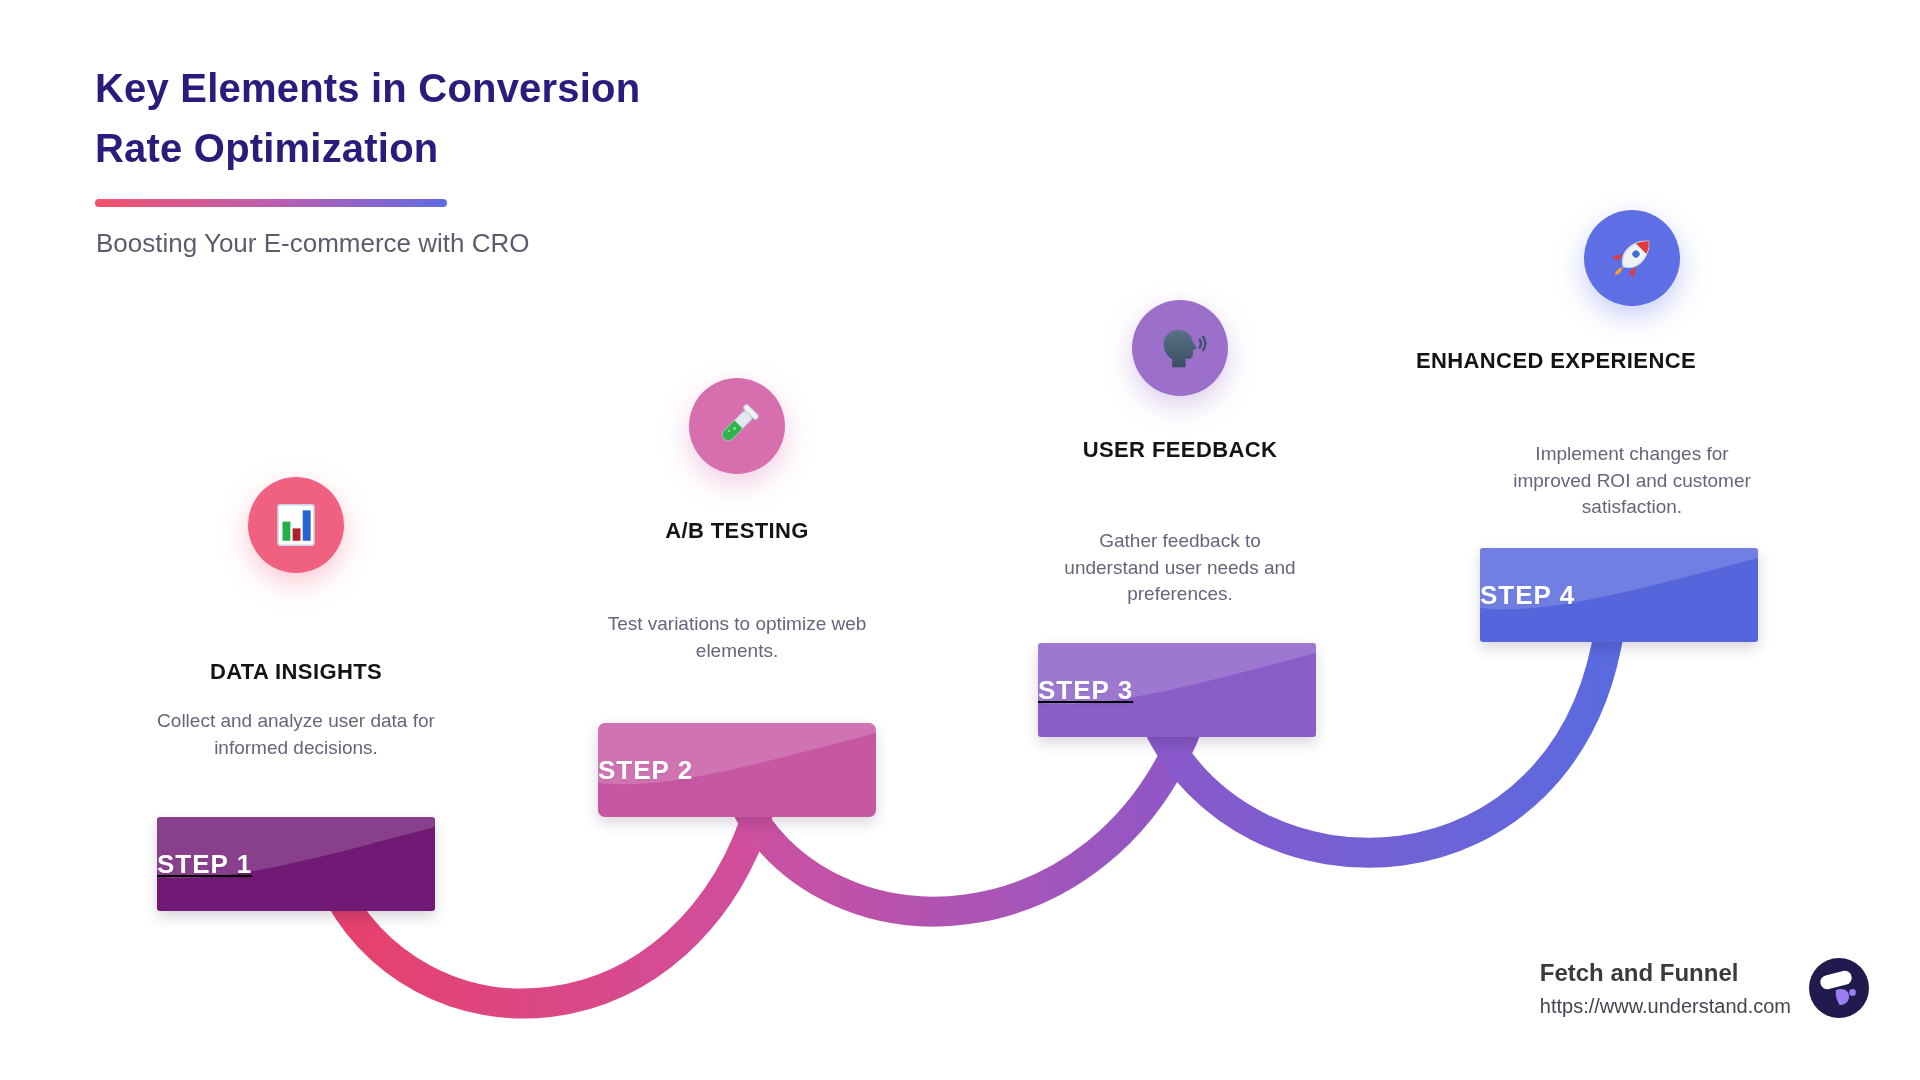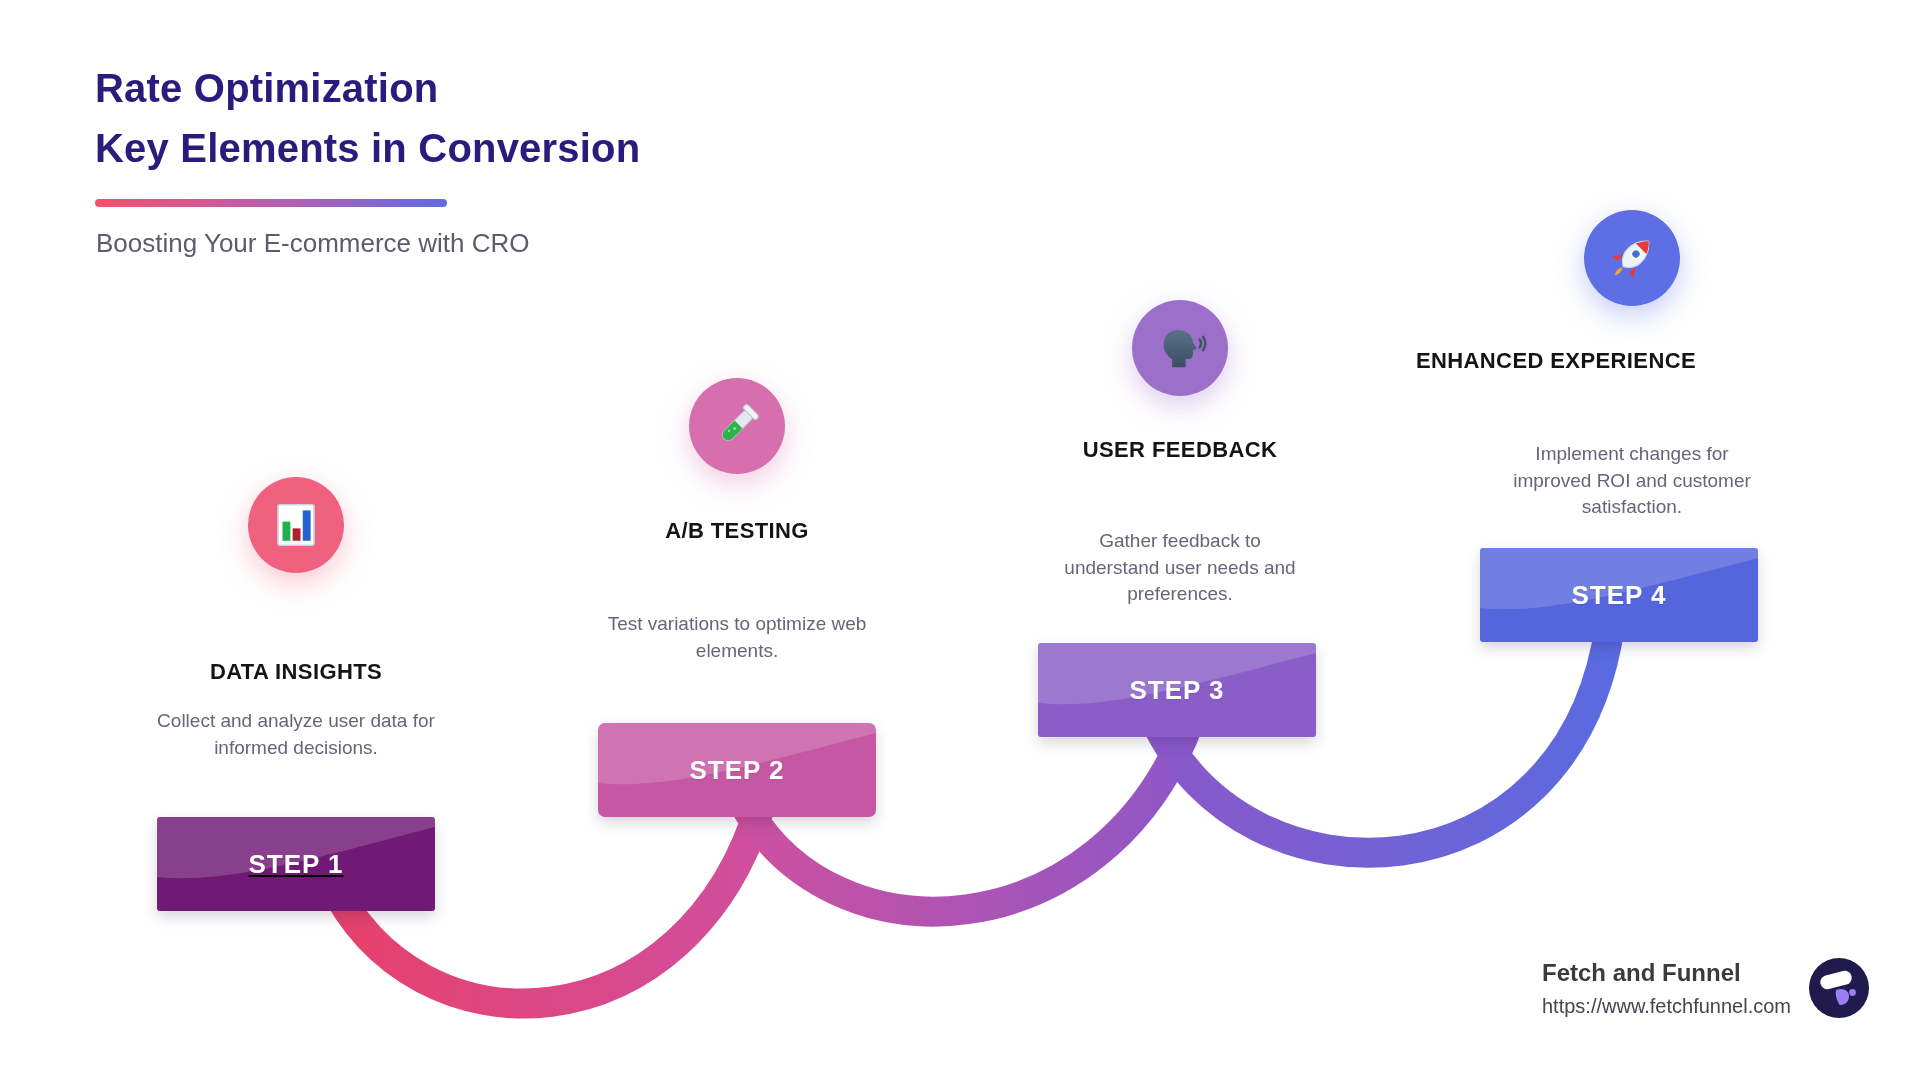--- a/index.html
+++ b/index.html
@@ -43,21 +43,21 @@
     font-size:22px; font-weight:700; color:#141414; letter-spacing:0.4px;
     white-space:nowrap; text-align:center;
   }
   .step-desc {
     position:absolute; transform:translateX(-50%);
     font-size:19px; line-height:1.4; color:#66657a; text-align:center;margin-top:46px;
   }
 
   .step-box {
     position:absolute; width:278px; height:94px; border-radius:3px;
-    display:flex; align-items:center; justify-content:center;
+    display:flex; align-items:center; justify-content:flex-start;
     box-shadow:0 6px 14px rgba(40,20,60,.18);
     overflow:hidden;
   }
   .b1 { background:#701a75;text-decoration:underline; }
   .b2 { background:#c657a3; }
   .b3 { background:#8a5dc7; }
   .b4 { background:#5565dc; }
   .gloss { position:absolute; left:0; top:0; width:100%; height:100%; }
   .step-box-label {
     position:relative; z-index:1;
@@ -73,22 +73,22 @@
   .footer-text { text-align:left; }
   .footer-company { font-size:24px; font-weight:700; color:#3b3b3b; }
   .footer-url { font-size:20px; color:#45444f; margin-top:8px; }
 </style>
 </head>
 <body>
 
 <div class="canvas">
 
   <div class="title">
+    <div>Key Elements in Conversion</div>
     <div>Rate Optimization</div>
-    <div>Key Elements in Conversion</div>
   </div>
   <div class="title-underline"></div>
   <div class="subtitle">Boosting Your E-commerce with CRO</div>
 
   <svg class="connectors" width="1920" height="1080" viewBox="0 0 1920 1080">
     <defs>
       <linearGradient id="cg1" gradientUnits="userSpaceOnUse" x1="330" y1="0" x2="765" y2="0">
         <stop offset="0" stop-color="#e7406b"></stop>
           <stop offset="1" stop-color="#cf4f9f"></stop>
       </linearGradient>
@@ -158,21 +158,21 @@
         </defs>
         <path fill="url(#headg)" d="M22 8 c8 0 13 5 13.5 11 l3.5 5.5 -3.5 1.5 v4 c0 3 -3 4.5 -6.5 3.5 l0 7.5 h-12 l0 -7 c-4.5 -3 -7.5 -7.5 -7.5 -13 c0 -8 5.5 -13 12.5 -13 z"></path>
         <g stroke="#3f556a" stroke-width="2.2" fill="none" stroke-linecap="round">
           <path d="M41.5 16.5 q2.5 3.5 0 7"></path>
           <path d="M44.5 14 q4 6 0 12"></path>
         </g>
       </svg>
     </div>
     <div class="step-title" style="left:1180px; top:437px;">USER FEEDBACK</div>
     <div class="step-desc" style="left:1180px; top:482px; width:252px;">Gather feedback to understand user needs and preferences.</div>
-    <div class="step-box b3" style="left:1038px; top:643px;">
+    <div class="step-box b3" style="left:1038px; top:643px;text-decoration:underline;">
       <svg class="gloss" viewBox="0 0 278 94" preserveAspectRatio="none">
         <path d="M0 60 C 70 68 170 38 278 10 L278 0 L0 0 Z" fill="#ffffff" fill-opacity="0.17"></path>
       </svg>
       <span class="step-box-label">STEP 3</span>
     </div>
   </div>
 
   <div class="step">
     <div class="icon-circle c4" style="left:1584px; top:210px;">
       <svg width="54" height="54" viewBox="0 0 48 48">
@@ -192,21 +192,21 @@
       <svg class="gloss" viewBox="0 0 278 94" preserveAspectRatio="none">
         <path d="M0 60 C 70 68 170 38 278 10 L278 0 L0 0 Z" fill="#ffffff" fill-opacity="0.17"></path>
       </svg>
       <span class="step-box-label">STEP 4</span>
     </div>
   </div>
 
   <div class="footer">
     <div class="footer-text">
       <div class="footer-company">Fetch and Funnel</div>
-      <div class="footer-url">https://www.fetchfunnel.com</div>
+      <div class="footer-url">https://www.understand.com</div>
     </div>
     <svg width="64" height="64" viewBox="0 0 64 64">
       <circle cx="32" cy="32" r="30" fill="#211a4d"></circle>
       <rect x="13" y="17" width="32" height="14" rx="7" transform="rotate(-14 29 24)" fill="#ffffff"></rect>
       <path d="M29 34 c7 -3 13 0.5 13 6.5 c0 5 -4 9 -9.5 8.5 c-2.5 -4.5 -4.5 -9.5 -3.5 -15 z" fill="#9b7ef0"></path>
       <circle cx="45.5" cy="36.5" r="3.4" fill="#9b7ef0"></circle>
     </svg>
   </div>
 
 </div>

